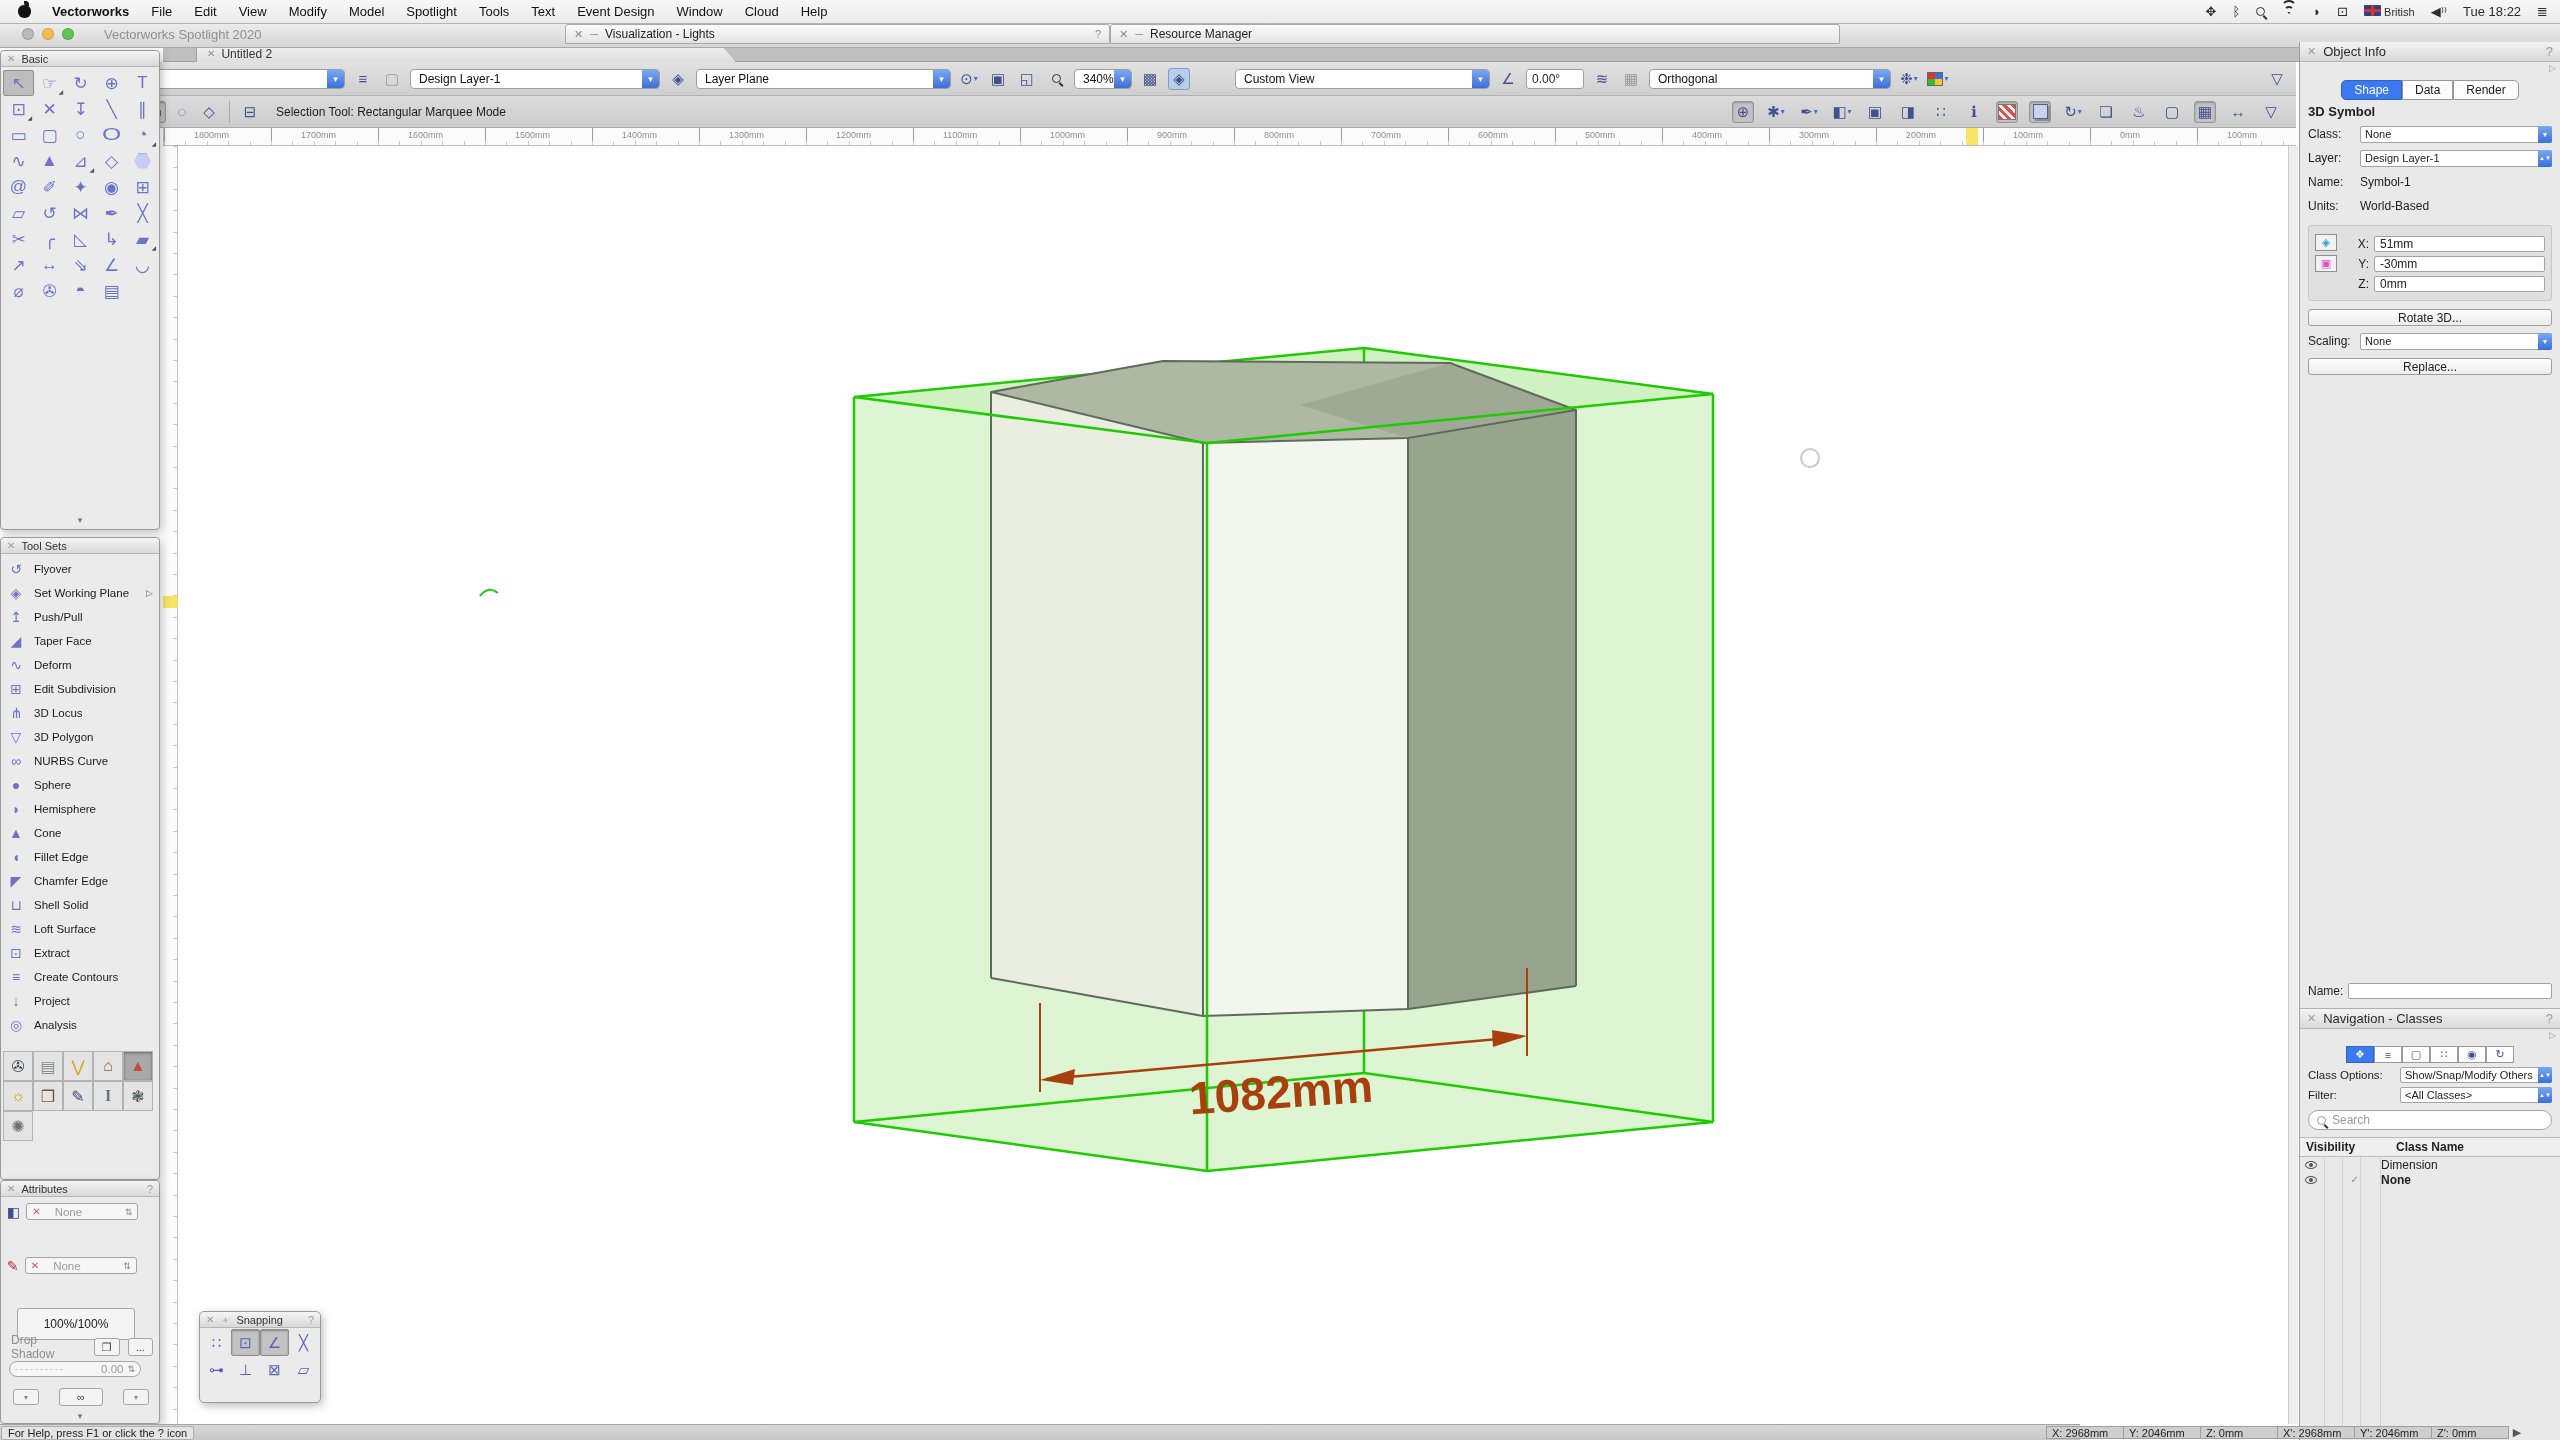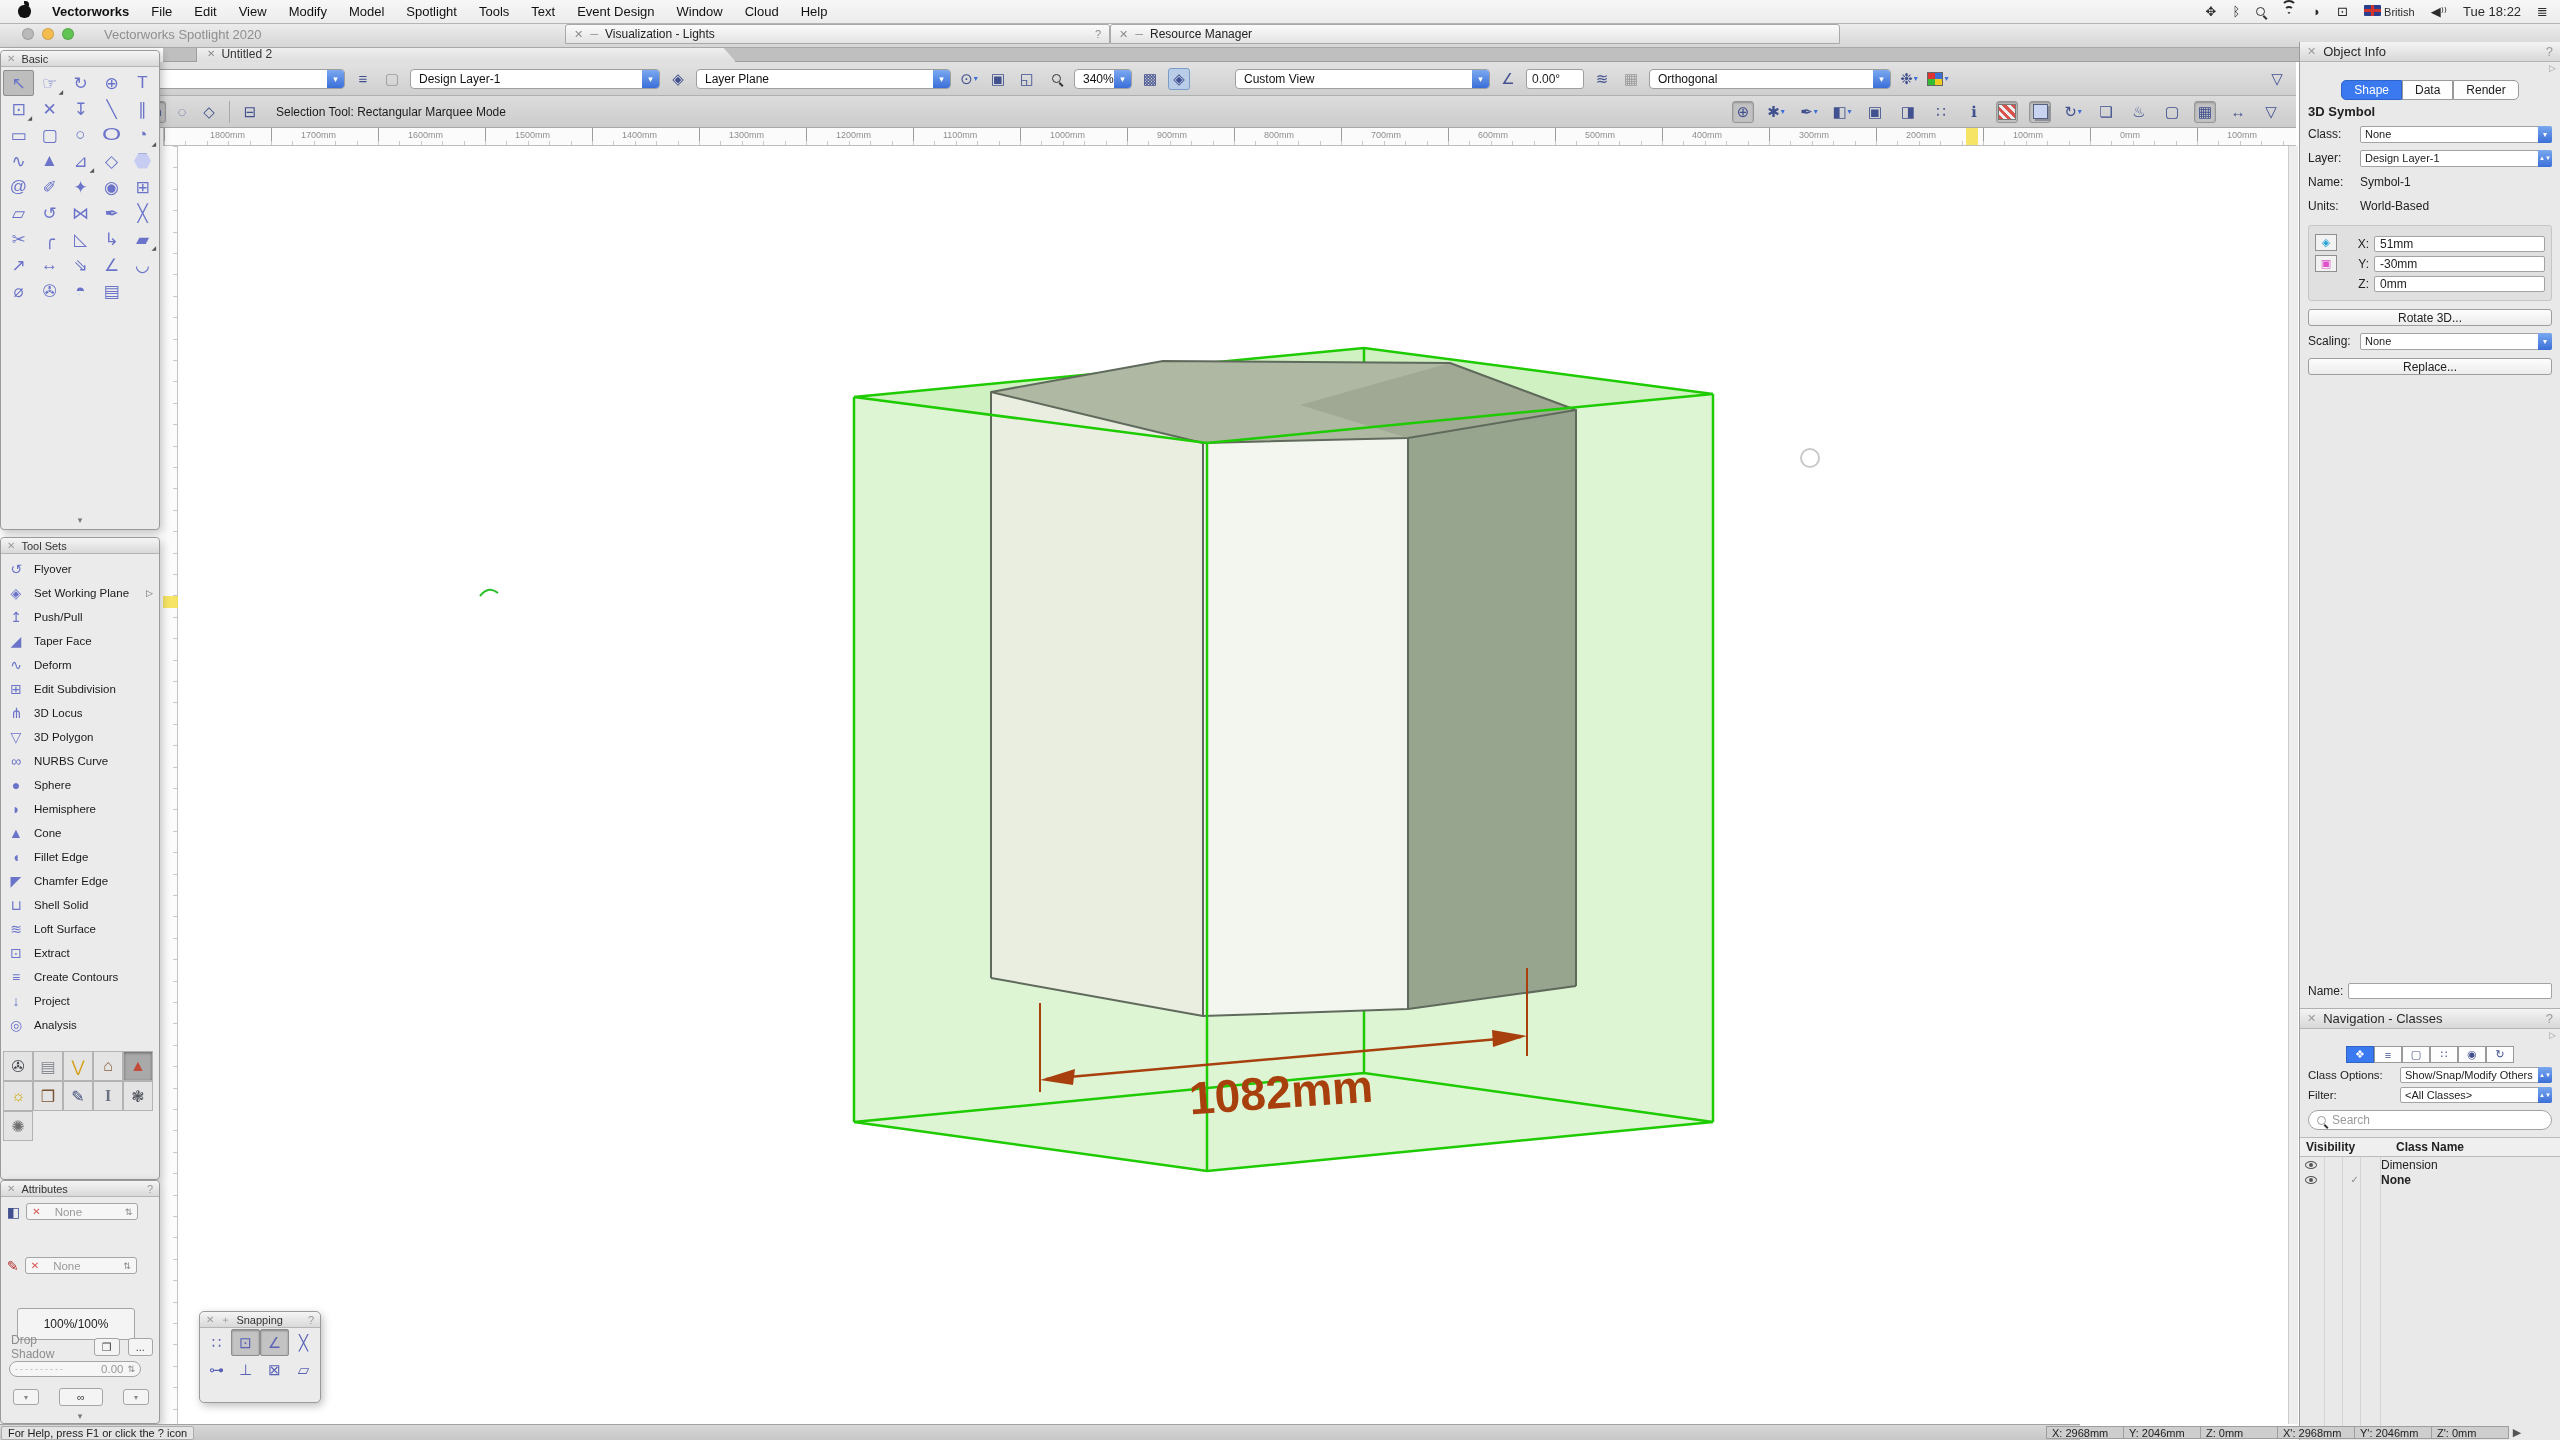--- a/index.html
+++ b/index.html
@@ -397,21 +397,21 @@
         <span>↔</span>
       </span>
       <span class="ibtn">
         <span>▽</span>
       </span>
     </span>
 </div>
 
 <div id="hruler">
     <span class="ymark"></span>
-    <span class="rl" style="left: 46px;">1800mm</span>
+    <span class="rl" style="left: 30px;">1800mm</span>
     <span class="rl" style="left: 137px;">1700mm</span>
     <span class="rl" style="left: 244px;">1600mm</span>
     <span class="rl" style="left: 351px;">1500mm</span>
     <span class="rl" style="left: 458px;">1400mm</span>
     <span class="rl" style="left: 565px;">1300mm</span>
     <span class="rl" style="left: 672px;">1200mm</span>
     <span class="rl" style="left: 779px;">1100mm</span>
     <span class="rl" style="left: 886px;">1000mm</span>
     <span class="rl" style="left: 993px;">900mm</span>
     <span class="rl" style="left: 1100px;">800mm</span>

